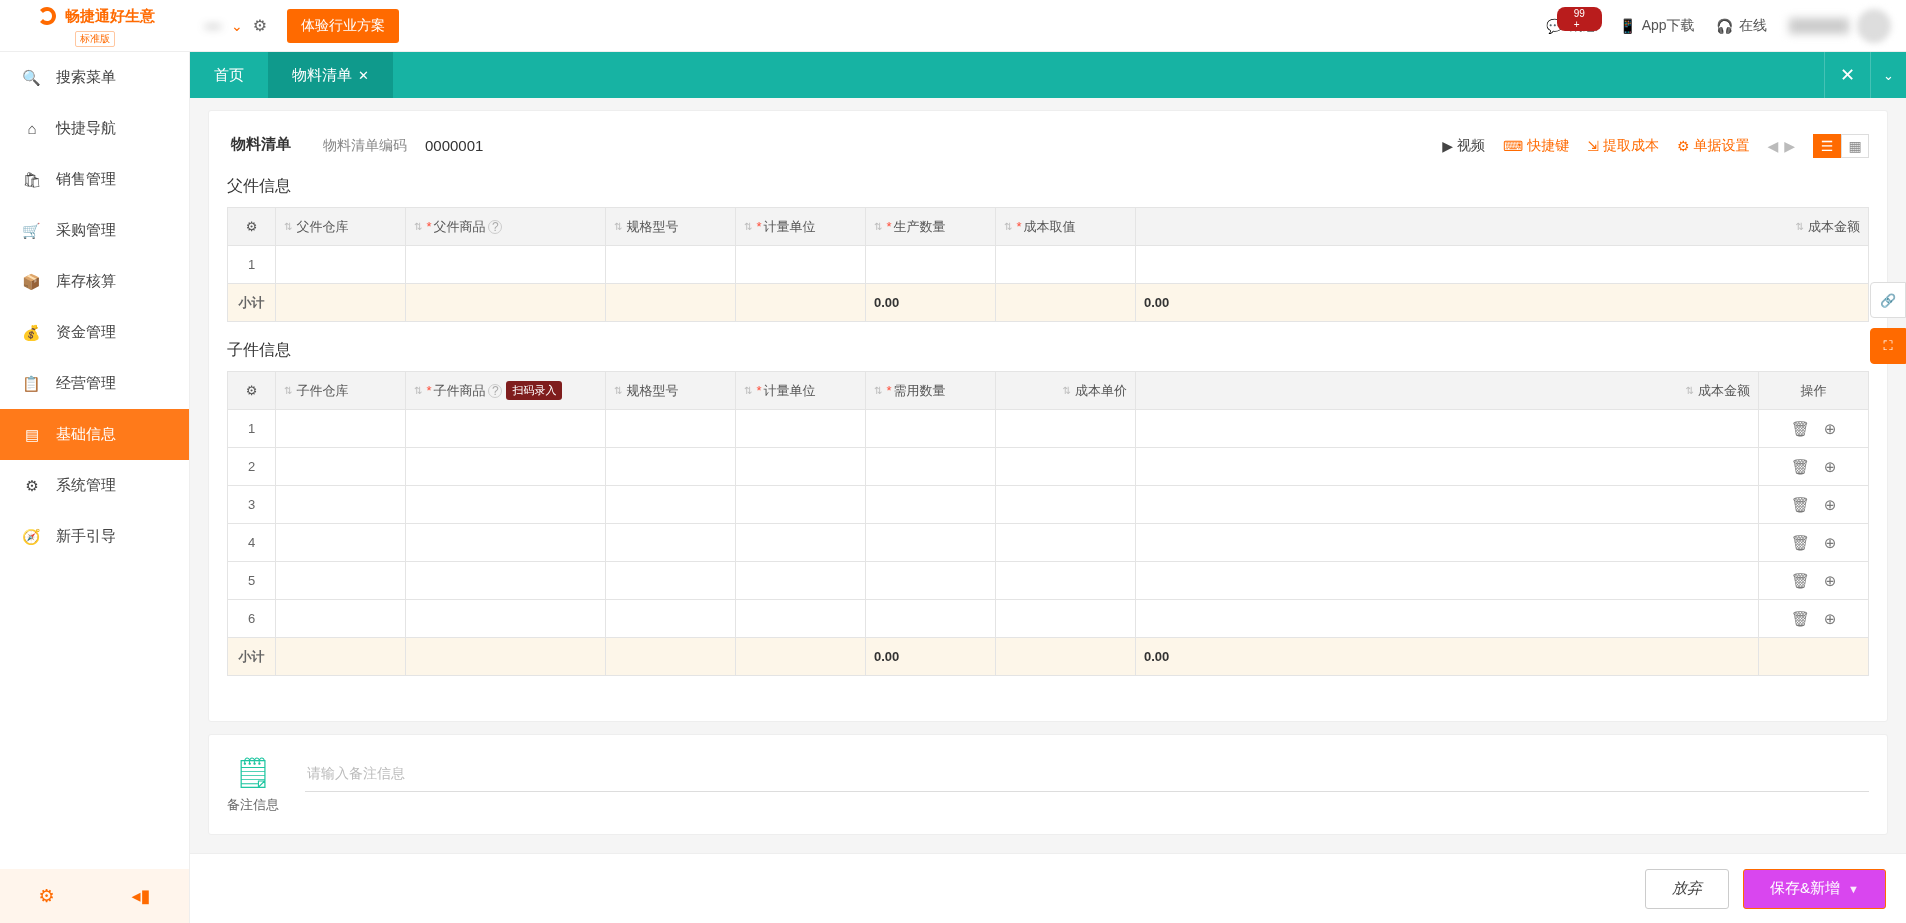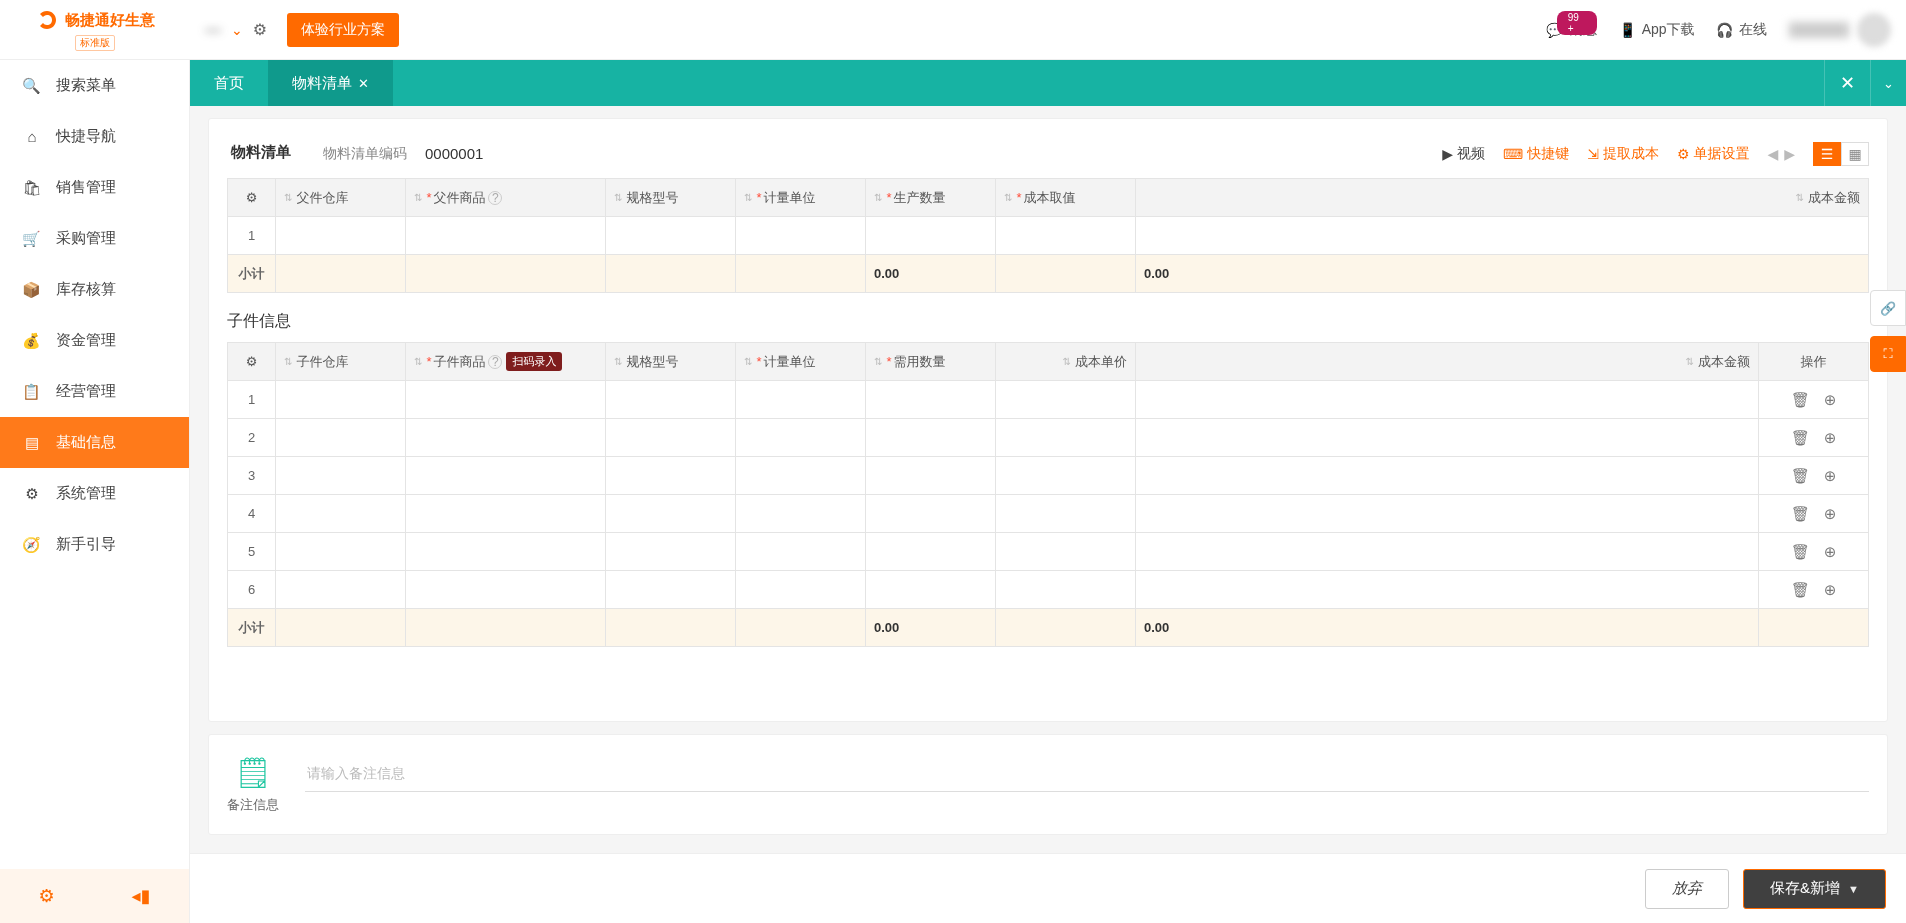--- a/index.html
+++ b/index.html
@@ -1,34 +1,34 @@
 <!DOCTYPE html>
 <html><head>
 <meta charset="utf-8">
 <style>
 * { box-sizing: border-box; margin: 0; padding: 0; font-family: "Microsoft YaHei", Arial, sans-serif; }
 body { background: #f5f5f5; font-size: 13px; color: #333; overflow: hidden; }
 
 .app { width: 1906px; height: 923px; display: flex; flex-direction: column; }
 
 
-.topbar { height: 60px; background: #fff; display: flex; align-items: center; padding: 0 15px; border-bottom: 1px solid #eee; }
+.topbar { height: 52px; background: #fff; display: flex; align-items: center; padding: 0 15px; border-bottom: 1px solid #eee; }
 .logo-block { width: 160px; display: flex; flex-direction: column; align-items: center; }
 .logo-row { display: flex; align-items: center; gap: 6px; }
 .logo-icon { width: 24px; height: 24px; }
 .logo-text { font-size: 15px; font-weight: bold; color: #ff6a00; }
 .logo-sub { font-size: 10px; color: #ff6a00; border: 1px solid #ffc7a0; border-radius: 2px; padding: 0 4px; margin-top: 2px;}
 .company-sel { margin-left: 30px; display: flex; align-items: center; gap: 10px; }
 .company-name { font-size: 16px; color: #333; filter: blur(4px); }
 .chev-down { color: #ff6a00; font-size: 14px; }
 .gear-btn { color: #666; font-size: 16px; cursor: pointer; }
 .industry-btn { margin-left: 20px; background: #ff6a00; color: #fff; border: none; padding: 8px 14px; font-size: 14px; border-radius: 3px; cursor: pointer; }
 .top-right { margin-left: auto; display: flex; align-items: center; gap: 22px; color: #555; }
 .top-right-item { display: flex; align-items: center; gap: 5px; cursor: pointer; position: relative; font-size: 14px;}
-.badge { position: absolute; top: -10px; left: 10px; background: #be185d; color: #fff; font-size: 10px; border-radius: 8px; padding: 1px 11px; }
+.badge { position: absolute; top: -10px; left: 10px; background: #b91c1c; color: #fff; font-size: 10px; border-radius: 8px; padding: 1px 17px; }
 .avatar-block { display:flex; align-items:center; gap:8px;}
 .avatar { width: 34px; height: 34px; border-radius: 50%; background: #ddd; filter: blur(3px);}
 .user-txt { filter: blur(4px); width:60px; height:16px; background:#ccc;}
 
 
 .main-row { flex: 1; display: flex; overflow: hidden; }
 
 
 .sidebar { width: 190px; background: #fff; display: flex; flex-direction: column; border-right: 1px solid #eee;}
 .side-item { display: flex; align-items: center; gap: 14px; padding: 16px 22px; font-size: 15px; color: #444; cursor: pointer; }
@@ -83,21 +83,21 @@
 
 .remark-card { display:flex; align-items:flex-start; gap:26px; padding:20px 18px;}
 .remark-left { display:flex; flex-direction:column; align-items:center; color:#666; font-size:13px;}
 .remark-icon { color:#1fc6a1; font-size:30px; margin-bottom:6px;}
 .remark-input { flex:1; border:none; border-bottom:1px solid #ddd; padding:10px 2px; font-size:14px; outline:none;}
 .remark-input::placeholder { color:#bbb;}
 
 .footer-bar { height:70px; background:#fff; border-top:1px solid #eee; display:flex; align-items:center; justify-content:flex-end; padding:0 20px; gap:14px;}
 .btn { height:40px; padding:0 26px; font-size:15px; border-radius:3px; cursor:pointer; display:flex; align-items:center;}
 .btn-default { background:#fff; border:1px solid #ccc; color:#444;font-style:italic;}
-.btn-primary { background:#404040; border:1px solid #ff6a00; color:#fff; gap:8px;}
+.btn-primary { background:#d946ef; border:1px solid #ff6a00; color:#fff; gap:8px;}
 .btn-caret { font-size:11px; opacity:.9;}
 
 
 .float-side { position:absolute; right:0; top:230px; display:flex; flex-direction:column; gap:10px;}
 .float-btn { width:36px; height:36px; background:#fff; border:1px solid #ddd; border-radius:4px 0 0 4px; display:flex; align-items:center; justify-content:center; color:#888; cursor:pointer;}
 .float-btn.orange { background:#ff6a00; color:#fff; border-color:#ff6a00;}
 
 svg { display:block;}
 </style>
 </head>
@@ -232,20 +232,21 @@
                 <span>◀</span>
                 <span>▶</span>
               </div>
               <div class="view-toggle">
                 <div class="view-btn active">☰</div>
                 <div class="view-btn">▦</div>
               </div>
             </div>
           </div>
 
+          <div class="section-title">父件信息</div>
           <table class="grid">
             <colgroup>
               <col style="width:48px">
                 <col style="width:130px">
                 <col style="width:200px">
                 <col style="width:130px">
                 <col style="width:130px">
                 <col style="width:130px">
                 <col style="width:140px">
                 <col>

